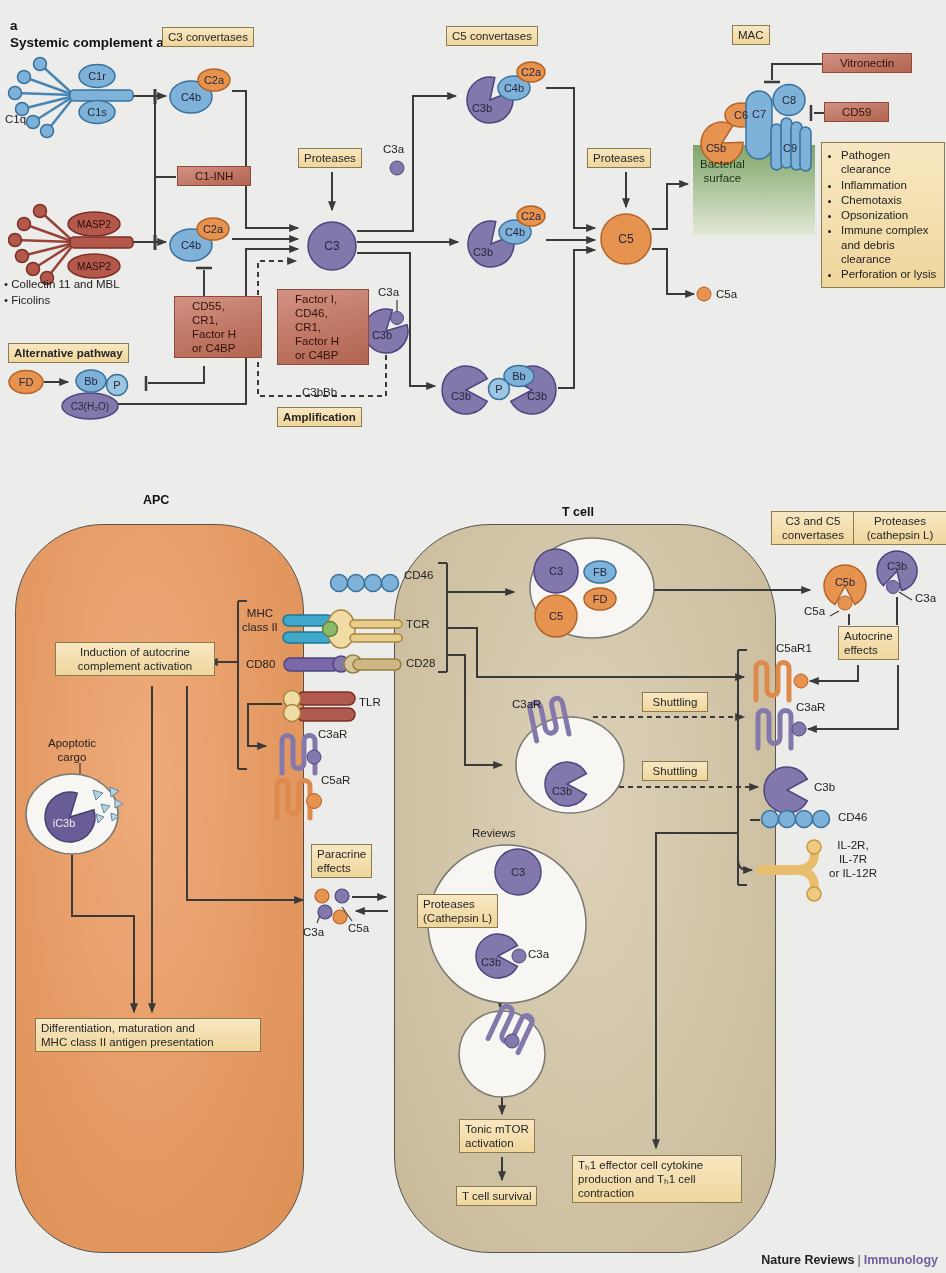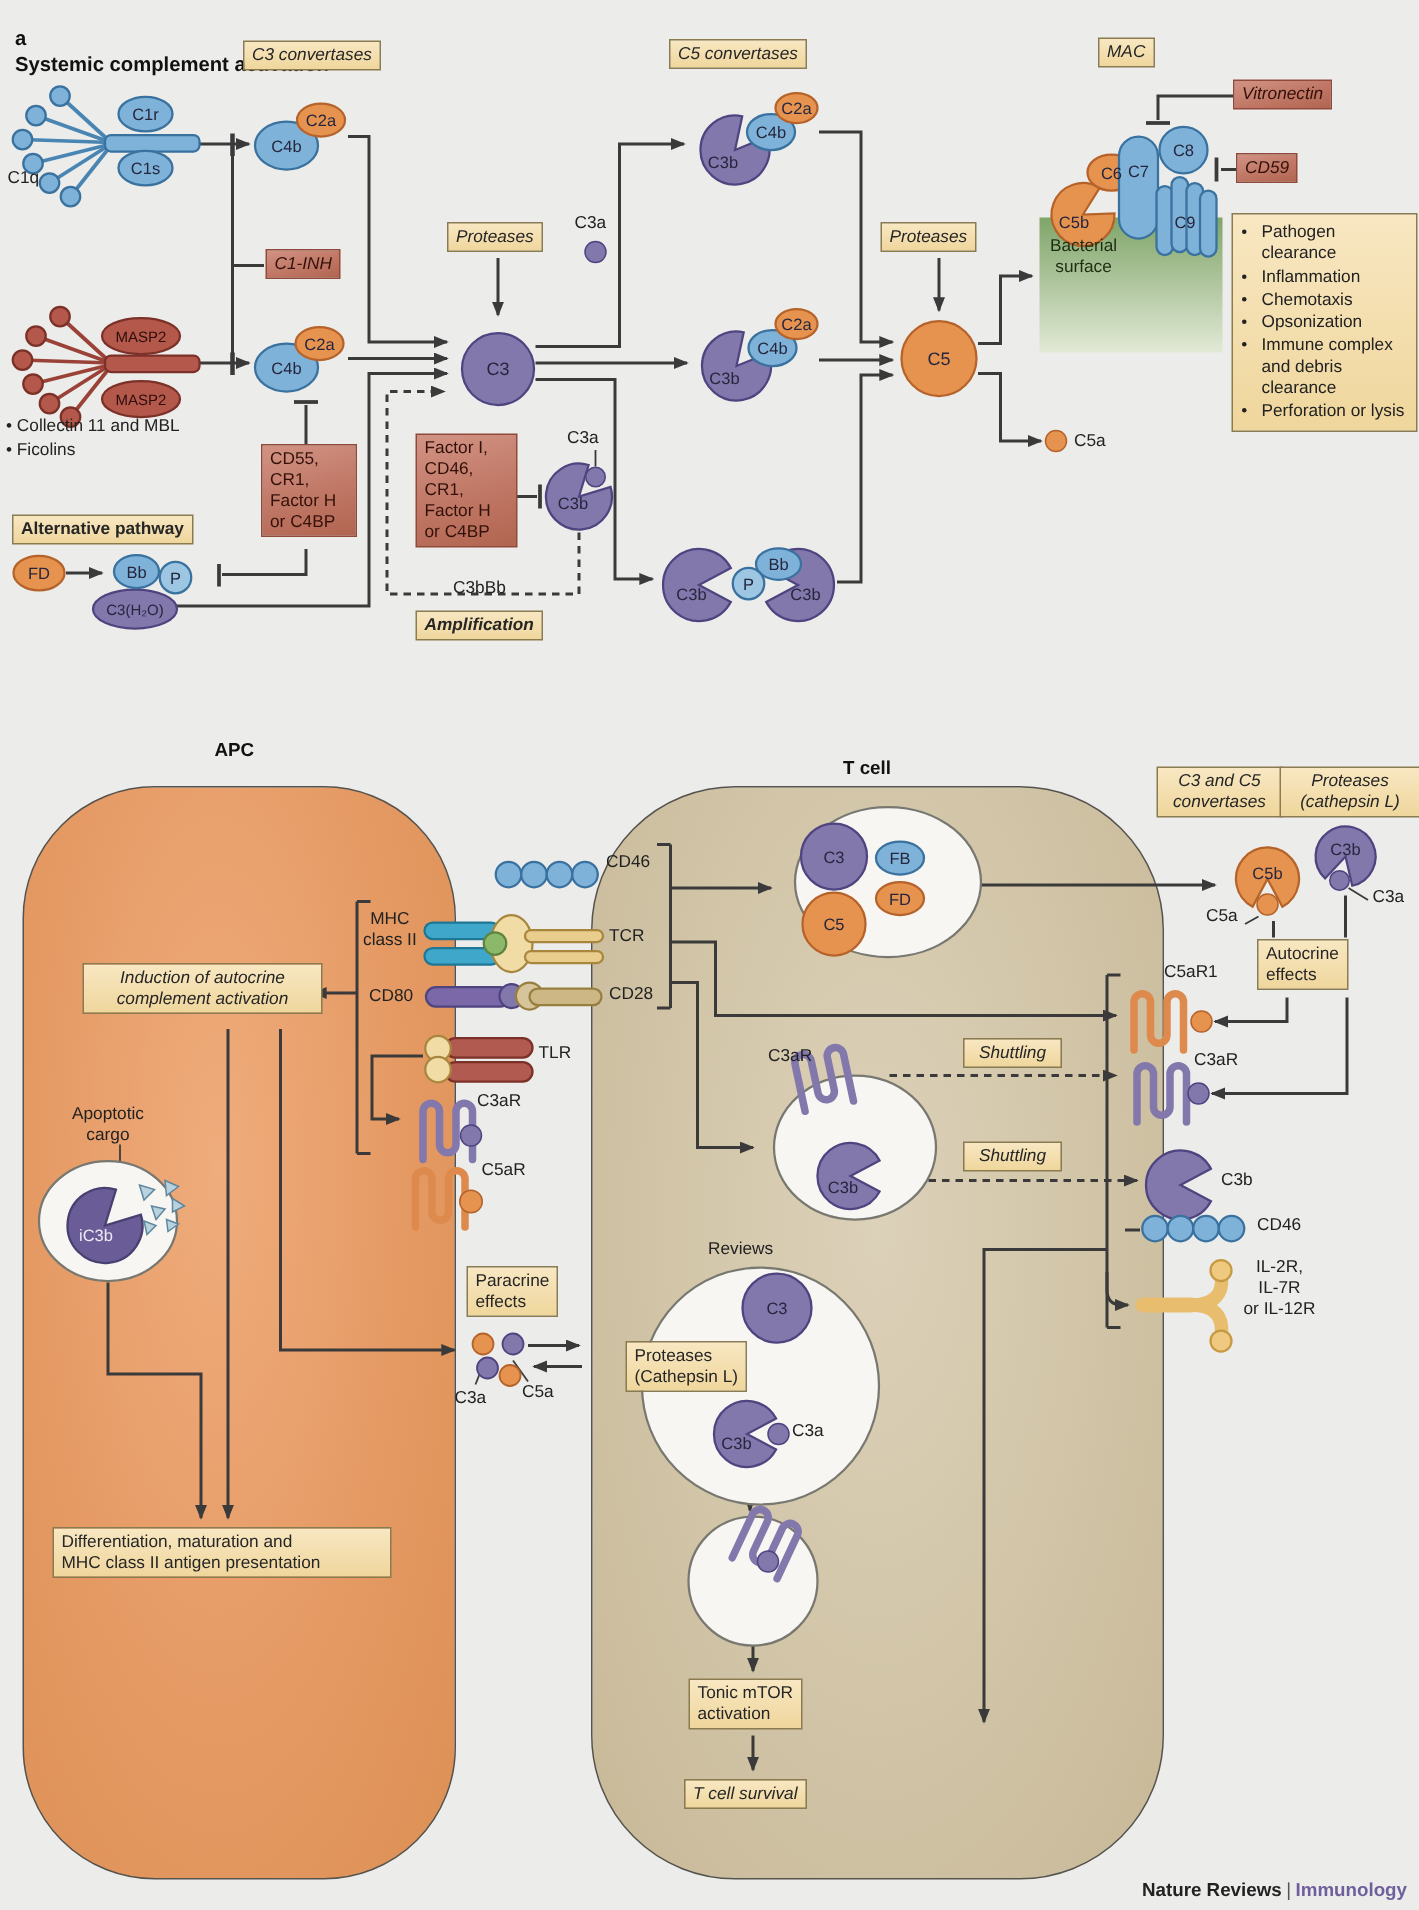--- a/index.html
+++ b/index.html
@@ -8,22 +8,22 @@
   .cell{position:absolute;border:1.5px solid #55534E;}
   .apc{left:15px;top:524px;width:287px;height:727px;border-radius:88px;
     background:radial-gradient(ellipse at 45% 35%,#EFAC7C 0%,#E59A64 55%,#DC9055 100%);}
   .tcell{left:394px;top:524px;width:380px;height:727px;border-radius:96px;
     background:radial-gradient(ellipse at 50% 40%,#DCD1B9 0%,#D0C3A5 60%,#C7B897 100%);}
   svg.layer{position:absolute;left:0;top:0;z-index:5;}
   .tb,.rb,.lb,.hdr{position:absolute;z-index:10;white-space:pre-line;line-height:1.22;}
   .tb{background:linear-gradient(#F8E7C2,#EFD69C);border:1px solid #8B7B50;color:#262626;
     font-size:11.5px;padding:2px 5px;}
   .rb{background:linear-gradient(165deg,#D29384 0%,#C07765 55%,#B06550 100%);
-    border:1px solid #8F4A3C;color:#331109;font-size:11.5px;padding:2px 5px;}
-  .ctr{text-align:center;font-style:italic;}
+    border:1px solid #8F4A3C;color:#331109;font-size:11.5px;padding:2px 17px;}
+  .ctr{text-align:center;}
   .bold,.b1{font-weight:bold;}
   .lb{font-size:11.5px;color:#222;text-align:center;}
   .hdr{font-size:13.5px;font-weight:bold;color:#111;}
   .cellhdr{position:absolute;z-index:10;font-size:12.5px;font-weight:bold;color:#111;}
   .fx{position:absolute;z-index:10;background:linear-gradient(#F8E7C2,#EFD69C);
     border:1px solid #8B7B50;font-size:11.5px;padding:5px 4px 5px 6px;}
   .fx ul{margin:0;padding-left:13px;list-style:disc;}
   .fx li{margin:0 0 1px 0;line-height:1.24;}
   .greenlbl{color:#1E2E12;}
   .footer{position:absolute;z-index:10;right:8px;top:1253px;font-size:12.5px;font-weight:bold;}
@@ -444,20 +444,23 @@
   <div class="tb ctr" style="left:642px;top:761px;width:54px">Shuttling</div>
   <div class="tb ctr" style="left:771px;top:511px;width:72px">C3 and C5
 convertases</div>
   <div class="tb ctr" style="left:853px;top:511px;width:82px">Proteases
 (cathepsin L)</div>
   <div class="tb" style="left:417px;top:894px">Proteases
 (Cathepsin L)</div>
   <div class="tb" style="left:459px;top:1119px">Tonic mTOR
 activation</div>
   <div class="tb ctr" style="left:456px;top:1186px">T cell survival</div>
+  <div class="tb" style="left:572px;top:1155px;width:158px">Tₕ1 effector cell cytokine
+production and Tₕ1 cell
+contraction</div>
 
   <div class="lb" style="left:404px;top:568px">CD46</div>
   <div class="lb" style="left:242px;top:606px">MHC
 class II</div>
   <div class="lb" style="left:406px;top:617px">TCR</div>
   <div class="lb" style="left:246px;top:657px">CD80</div>
   <div class="lb" style="left:406px;top:656px">CD28</div>
   <div class="lb" style="left:359px;top:695px">TLR</div>
   <div class="lb" style="left:318px;top:727px">C3aR</div>
   <div class="lb" style="left:321px;top:773px">C5aR</div>

